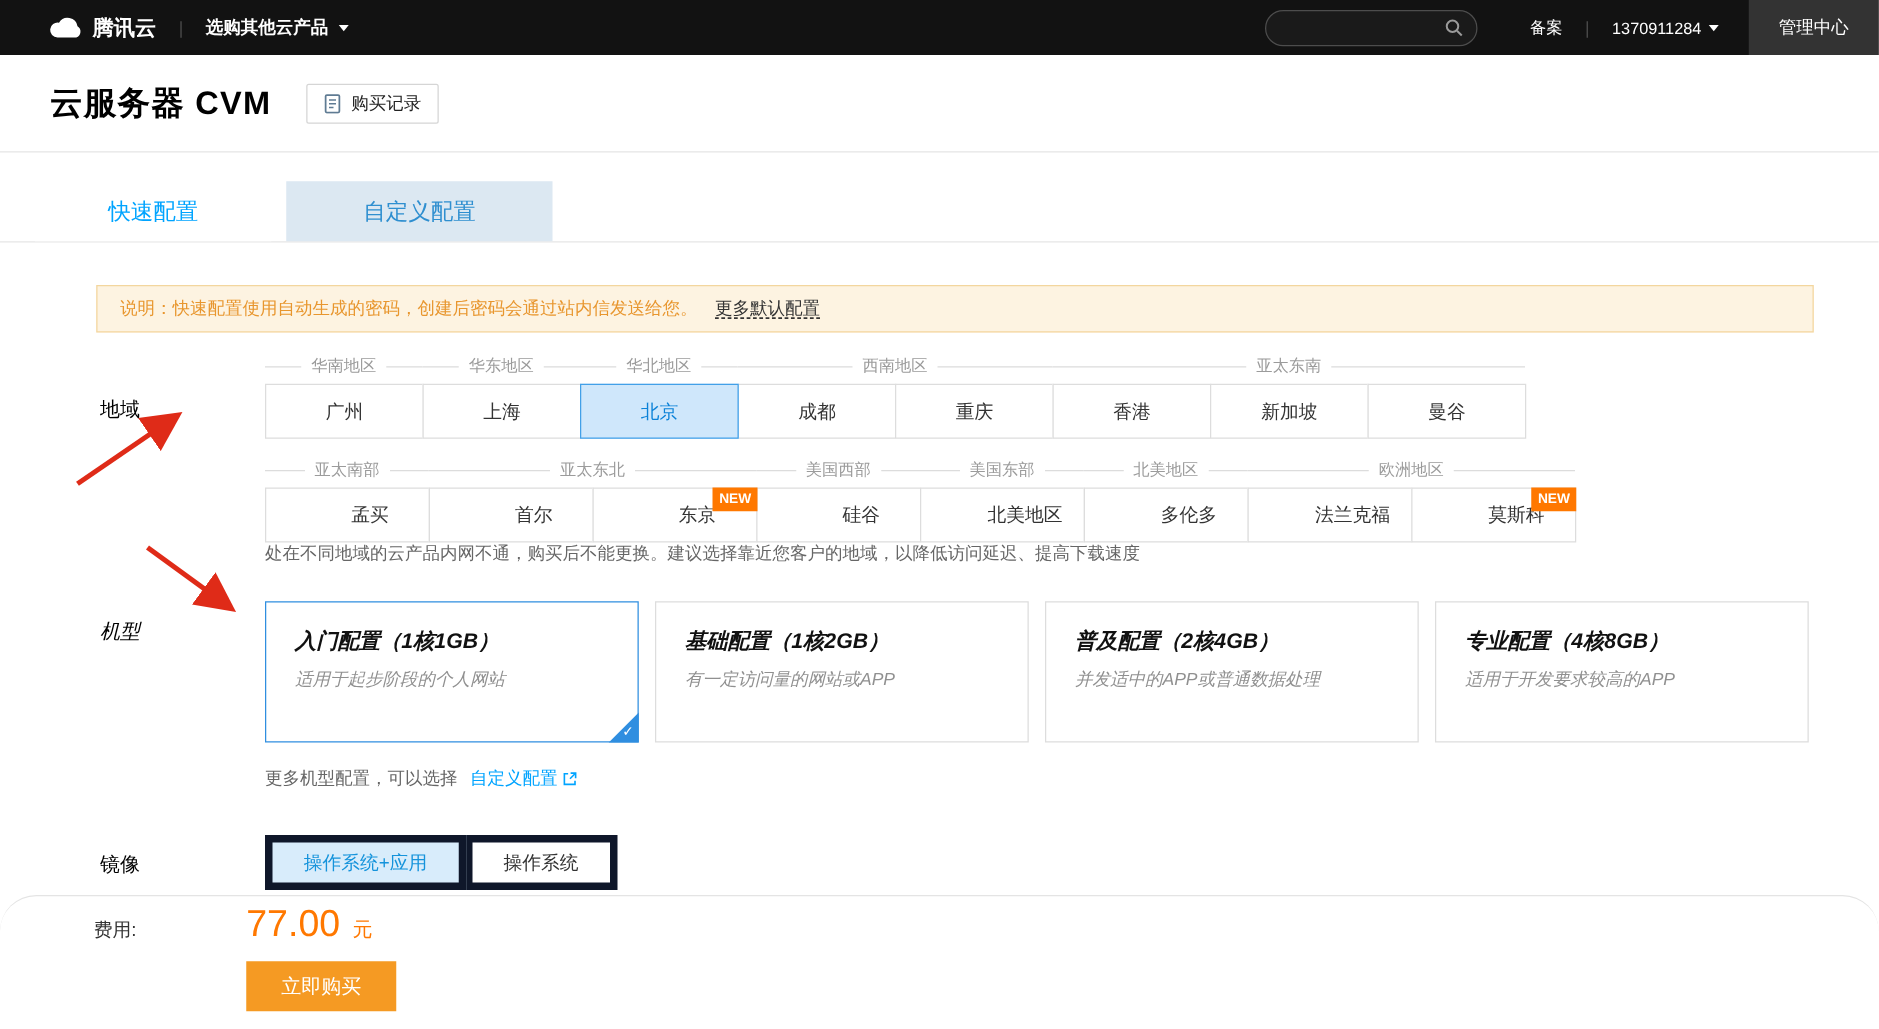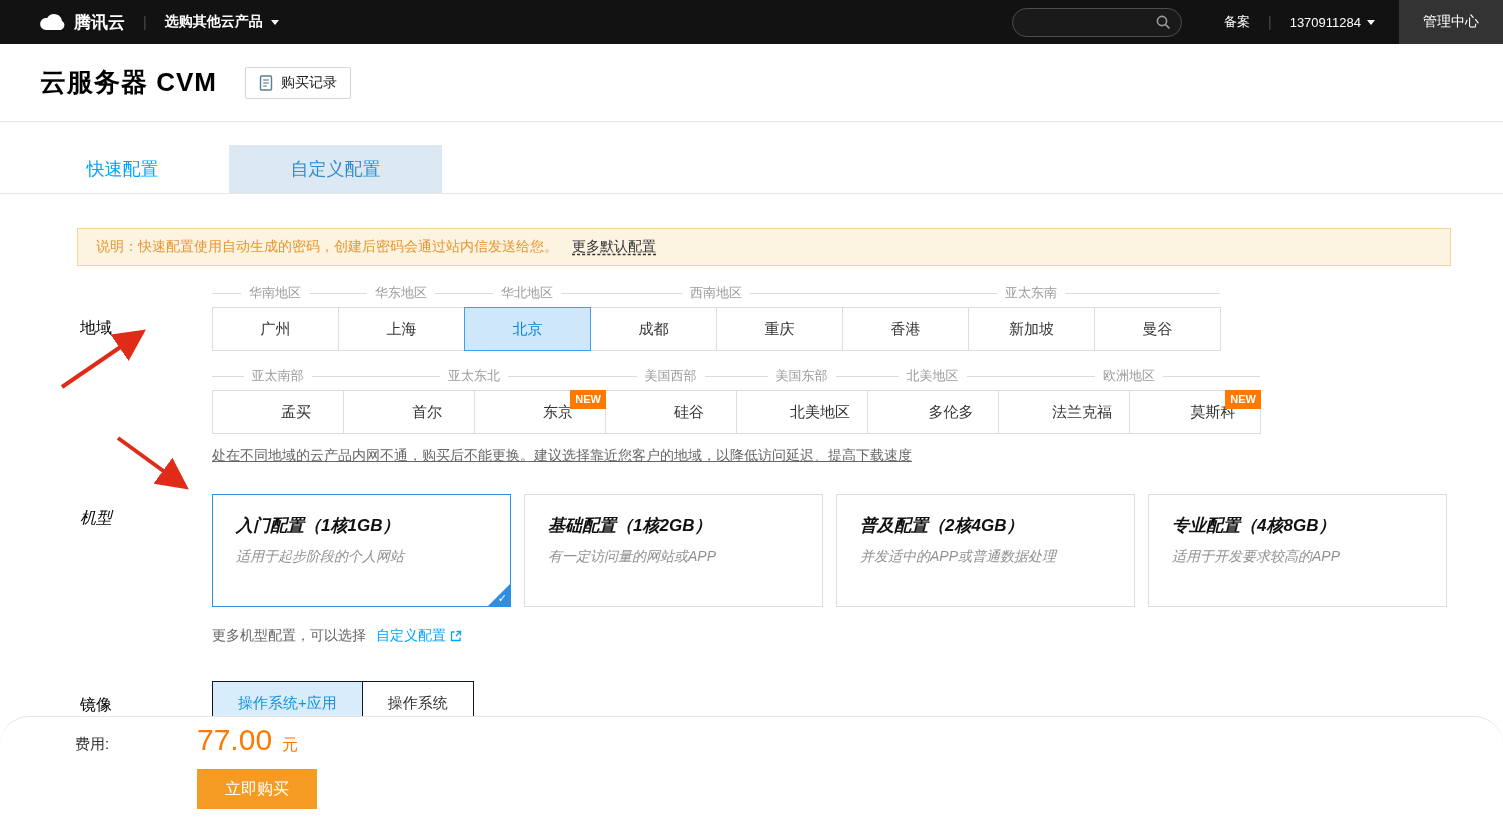--- a/index.html
+++ b/index.html
@@ -42,38 +42,38 @@
   .group-row { display:flex; }
   .group-row.second { margin-top:18px; }
   .group-title { display:flex; align-items:center; color:#9b9b9b; font-size:13px; height:14px; margin-bottom:7px; }
   .group-title::before, .group-title::after { content:""; flex:1; height:1px; background:#dcdcdc; min-width:6px; }
   .group-title span { margin:0 8px; white-space:nowrap; }
   .cities { display:flex; }
   .city-btn { width:127px; height:44px; border:1px solid #ddd; background:#fff; font-size:15px; color:#333; display:flex; align-items:center; justify-content:center; margin-right:-1px; cursor:pointer; position:relative; }
   .second .city-btn { width:132px;padding-left:36px; }
   .city-btn.selected { background:#cfe7fb; border-color:#42a0e8; color:#0b82d8; z-index:2; }
   .badge-new { position:absolute; top:-1px; right:-1px; background:#ff7800; color:#fff; font-size:11px; font-weight:bold; padding:4px 5px; line-height:1; z-index:3; }
-  .region-note { margin-top:13px; font-size:14px; color:#666;text-decoration:underline; }
+  .region-note { font-size:14px; color:#666; }
   
   .mtype-row { margin-top:29px;font-style:italic; }
   .mtype-label { padding-top:14px; }
   .cards { display:flex; gap:13px; }
   .mtype-card { width:299px; height:113px; border:1px solid #ddd; background:#fff; padding:19px 23px; position:relative; cursor:pointer; }
   .mtype-card.selected { border-color:#2f8ee0; }
   .mtype-title { font-size:17px; font-weight:bold; color:#111; }
   .mtype-desc { font-size:14px; color:#909090; margin-top:11px; }
   .corner { position:absolute; right:-1px; bottom:-1px; width:0; height:0; border-left:24px solid transparent; border-bottom:24px solid #2f8ee0; }
   .corner-check { position:absolute; right:3px; bottom:1px; color:#fff; font-size:11px; font-weight:bold; }
   .more-row { margin-left:212px; margin-top:20px; font-size:14px; color:#666; display:flex; align-items:center; gap:10px; }
   .more-link { color:#00a4ff; cursor:pointer; display:flex; align-items:center; gap:4px; font-size:14px; }
   
   .image-row { margin-top:36px; }
   .image-label { padding-top:14px; }
   .img-options { display:flex; }
-  .img-opt { height:44px; border:1px solid #0f172a; background:#fff; font-size:15px; color:#333; display:flex; align-items:center; justify-content:center; padding:0 25px; margin-right:-1px; cursor:pointer; }
+  .img-opt { height:44px; border:6px solid #0f172a; background:#fff; font-size:15px; color:#333; display:flex; align-items:center; justify-content:center; padding:0 25px; margin-right:-1px; cursor:pointer; }
   .img-opt.selected { background:#d8ecfb; color:#1593db; z-index:1; }
   
   .footer { position:absolute; left:0; top:716px; width:100%; height:135px; background:#fff; border-top:1px solid #e4e4e4; display:flex; padding:6px 0 0 75px; z-index:10;border-radius:29px; }
   .fee-label { font-size:15px; color:#333; padding-top:12px; width:122px; flex:none; }
   .price-row { display:flex; align-items:baseline; color:#ff7800; }
   .price { font-size:30px; }
   .currency { font-size:16px; margin-left:10px; }
   .buy-btn { margin-top:12px; width:120px; height:40px; background:#f59a23; border:none; color:#fff; font-size:16px; cursor:pointer; display:block; }
   
   .arrows { position:absolute; inset:0; pointer-events:none; z-index:60; }

